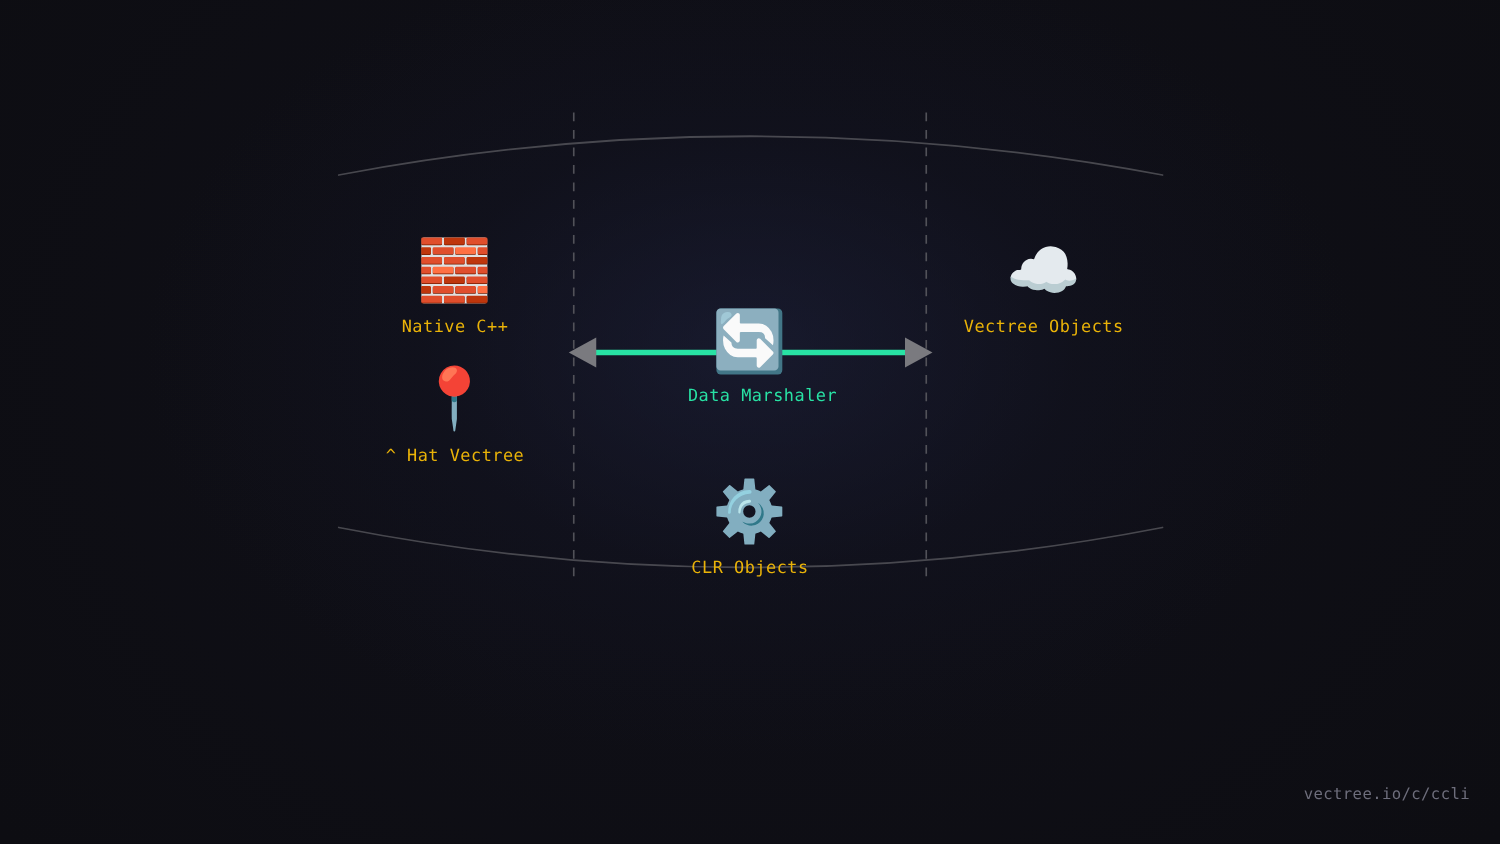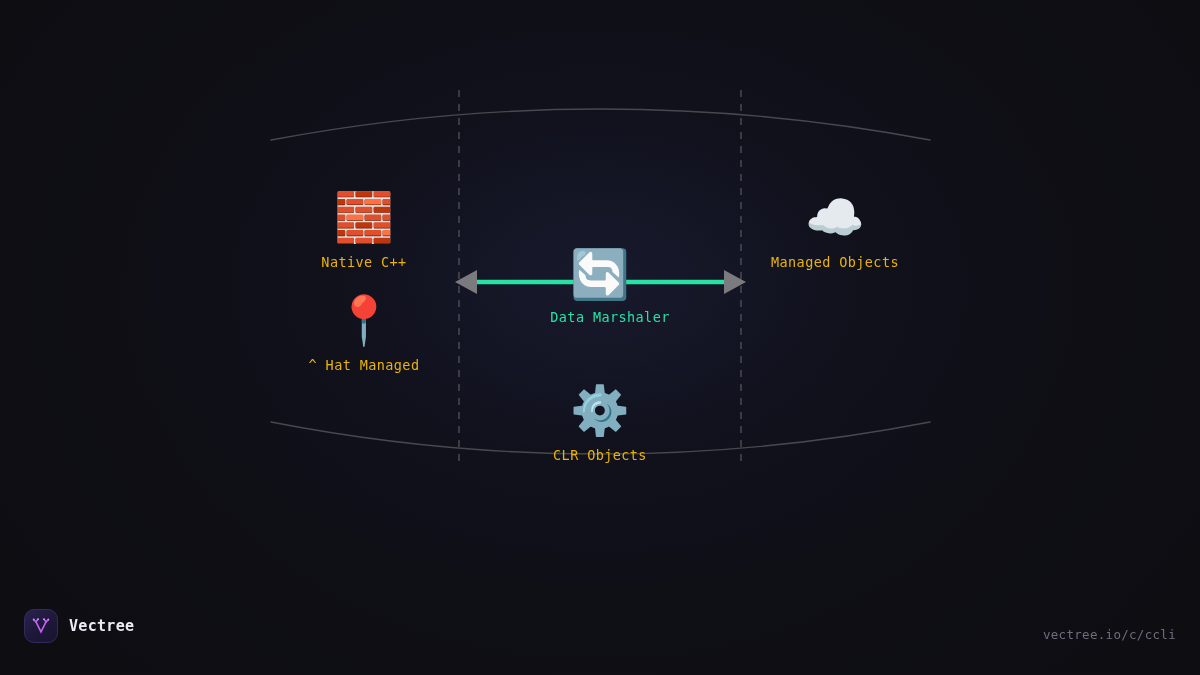--- a/index.html
+++ b/index.html
@@ -173,56 +173,36 @@
     </g>
   </svg>
 
   <div class="node" id="node-native">
     <span class="node-icon">🧱</span>
     <span class="node-label">Native C++</span>
   </div>
 
   <div class="node" id="node-hat">
     <span class="node-icon">📍</span>
-    <span class="node-label">^ Hat Managed</span>
+    <span class="node-label">^ Hat Vectree</span>
   </div>
 
   <div class="node" id="node-marshal">
     <span class="node-icon">🔄</span>
     <span class="node-label">Data Marshaler</span>
   </div>
 
   <div class="node" id="node-managed">
     <span class="node-icon">☁️</span>
-    <span class="node-label">Managed Objects</span>
+    <span class="node-label">Vectree Objects</span>
   </div>
 
   <div class="node" id="node-clr">
     <span class="node-icon">⚙️</span>
     <span class="node-label">CLR Objects</span>
   </div>
 
 </div>
 
 <div class="footer">
-  <div class="brand-row">
-    <div class="brand-logo">
-      <svg width="20" height="20" viewBox="0 0 24 24" aria-hidden="true">
-        <g stroke="#c061f0" stroke-width="2" stroke-linecap="round" fill="none">
-          <path d="M6 7 L12 19 L18 7"></path>
-          <path d="M6 7 L3.4 4.6"></path>
-          <path d="M6 7 L8.2 4.2"></path>
-          <path d="M18 7 L20.6 4.6"></path>
-          <path d="M18 7 L15.8 4.2"></path>
-        </g>
-        <g fill="#e48bff">
-          <circle cx="3.2" cy="4.2" r="1.1"></circle>
-          <circle cx="8.5" cy="3.8" r="1.1"></circle>
-          <circle cx="20.8" cy="4.2" r="1.1"></circle>
-          <circle cx="15.5" cy="3.8" r="1.1"></circle>
-        </g>
-      </svg>
-    </div>
-    <span class="brand-name">Vectree</span>
-  </div>
 </div>
 
 <div class="footer-url">vectree.io/c/ccli</div>
 
 </body></html>

